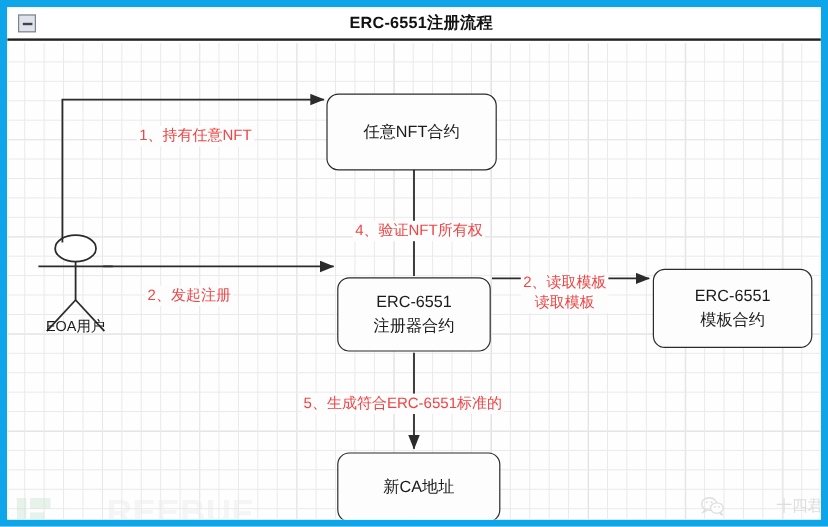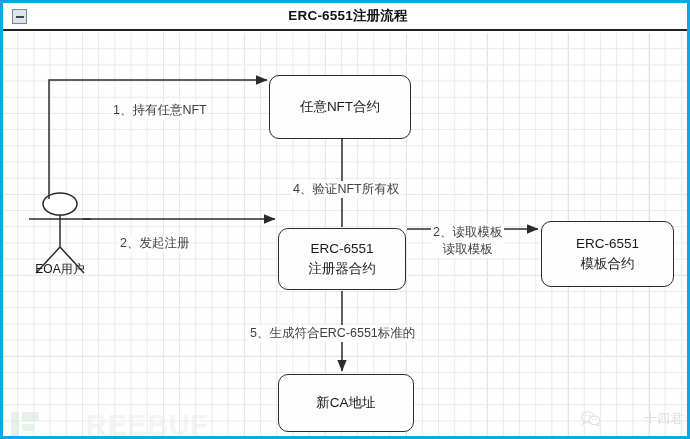--- a/index.html
+++ b/index.html
@@ -7,21 +7,21 @@
     margin: 0; padding: 0;
     background: #ffffff;
     font-family: "Liberation Sans", "DejaVu Sans", sans-serif;
   }
   #screen {
     position: relative;
     width: 690px;
     height: 439px;
     overflow: hidden;
     background: #ffffff;
-    border: 3px solid #0ea5e9;
+    border: 6px solid #0ea5e9;
     text-decoration: underline;
   }
 
   
   #titlebar {
     position: absolute;
     left: 0; top: 0;
     width: 690px; height: 28px;
     background: #ffffff;
     border-bottom: 2px solid #222222;
@@ -88,21 +88,21 @@
 
   #node-nft      { left: 266px; top: 42px;  width: 142px; height: 64px; }
   #node-registry { left: 275px; top: 195px; width: 128px; height: 62px; }
   #node-template { left: 538px; top: 188px; width: 133px; height: 66px; }
   #node-newca    { left: 275px; top: 341px; width: 136px; height: 58px; }
 
   
   .edge-label {
     position: absolute;
     font-size: 12.5px;
-    color: #404040;
+    color: #ef4444;
     line-height: 1.35;
     text-align: center;
     white-space: nowrap;
     background: transparent;
   }
   #label-1 { left: 108px; top: 69px;  }
   #label-2 { left: 115px; top: 202px; }
   #label-3 { left: 428px; top: 191px; }
   #label-4 { left: 288px; top: 148px; }
   #label-5 { left: 245px; top: 292px; }

